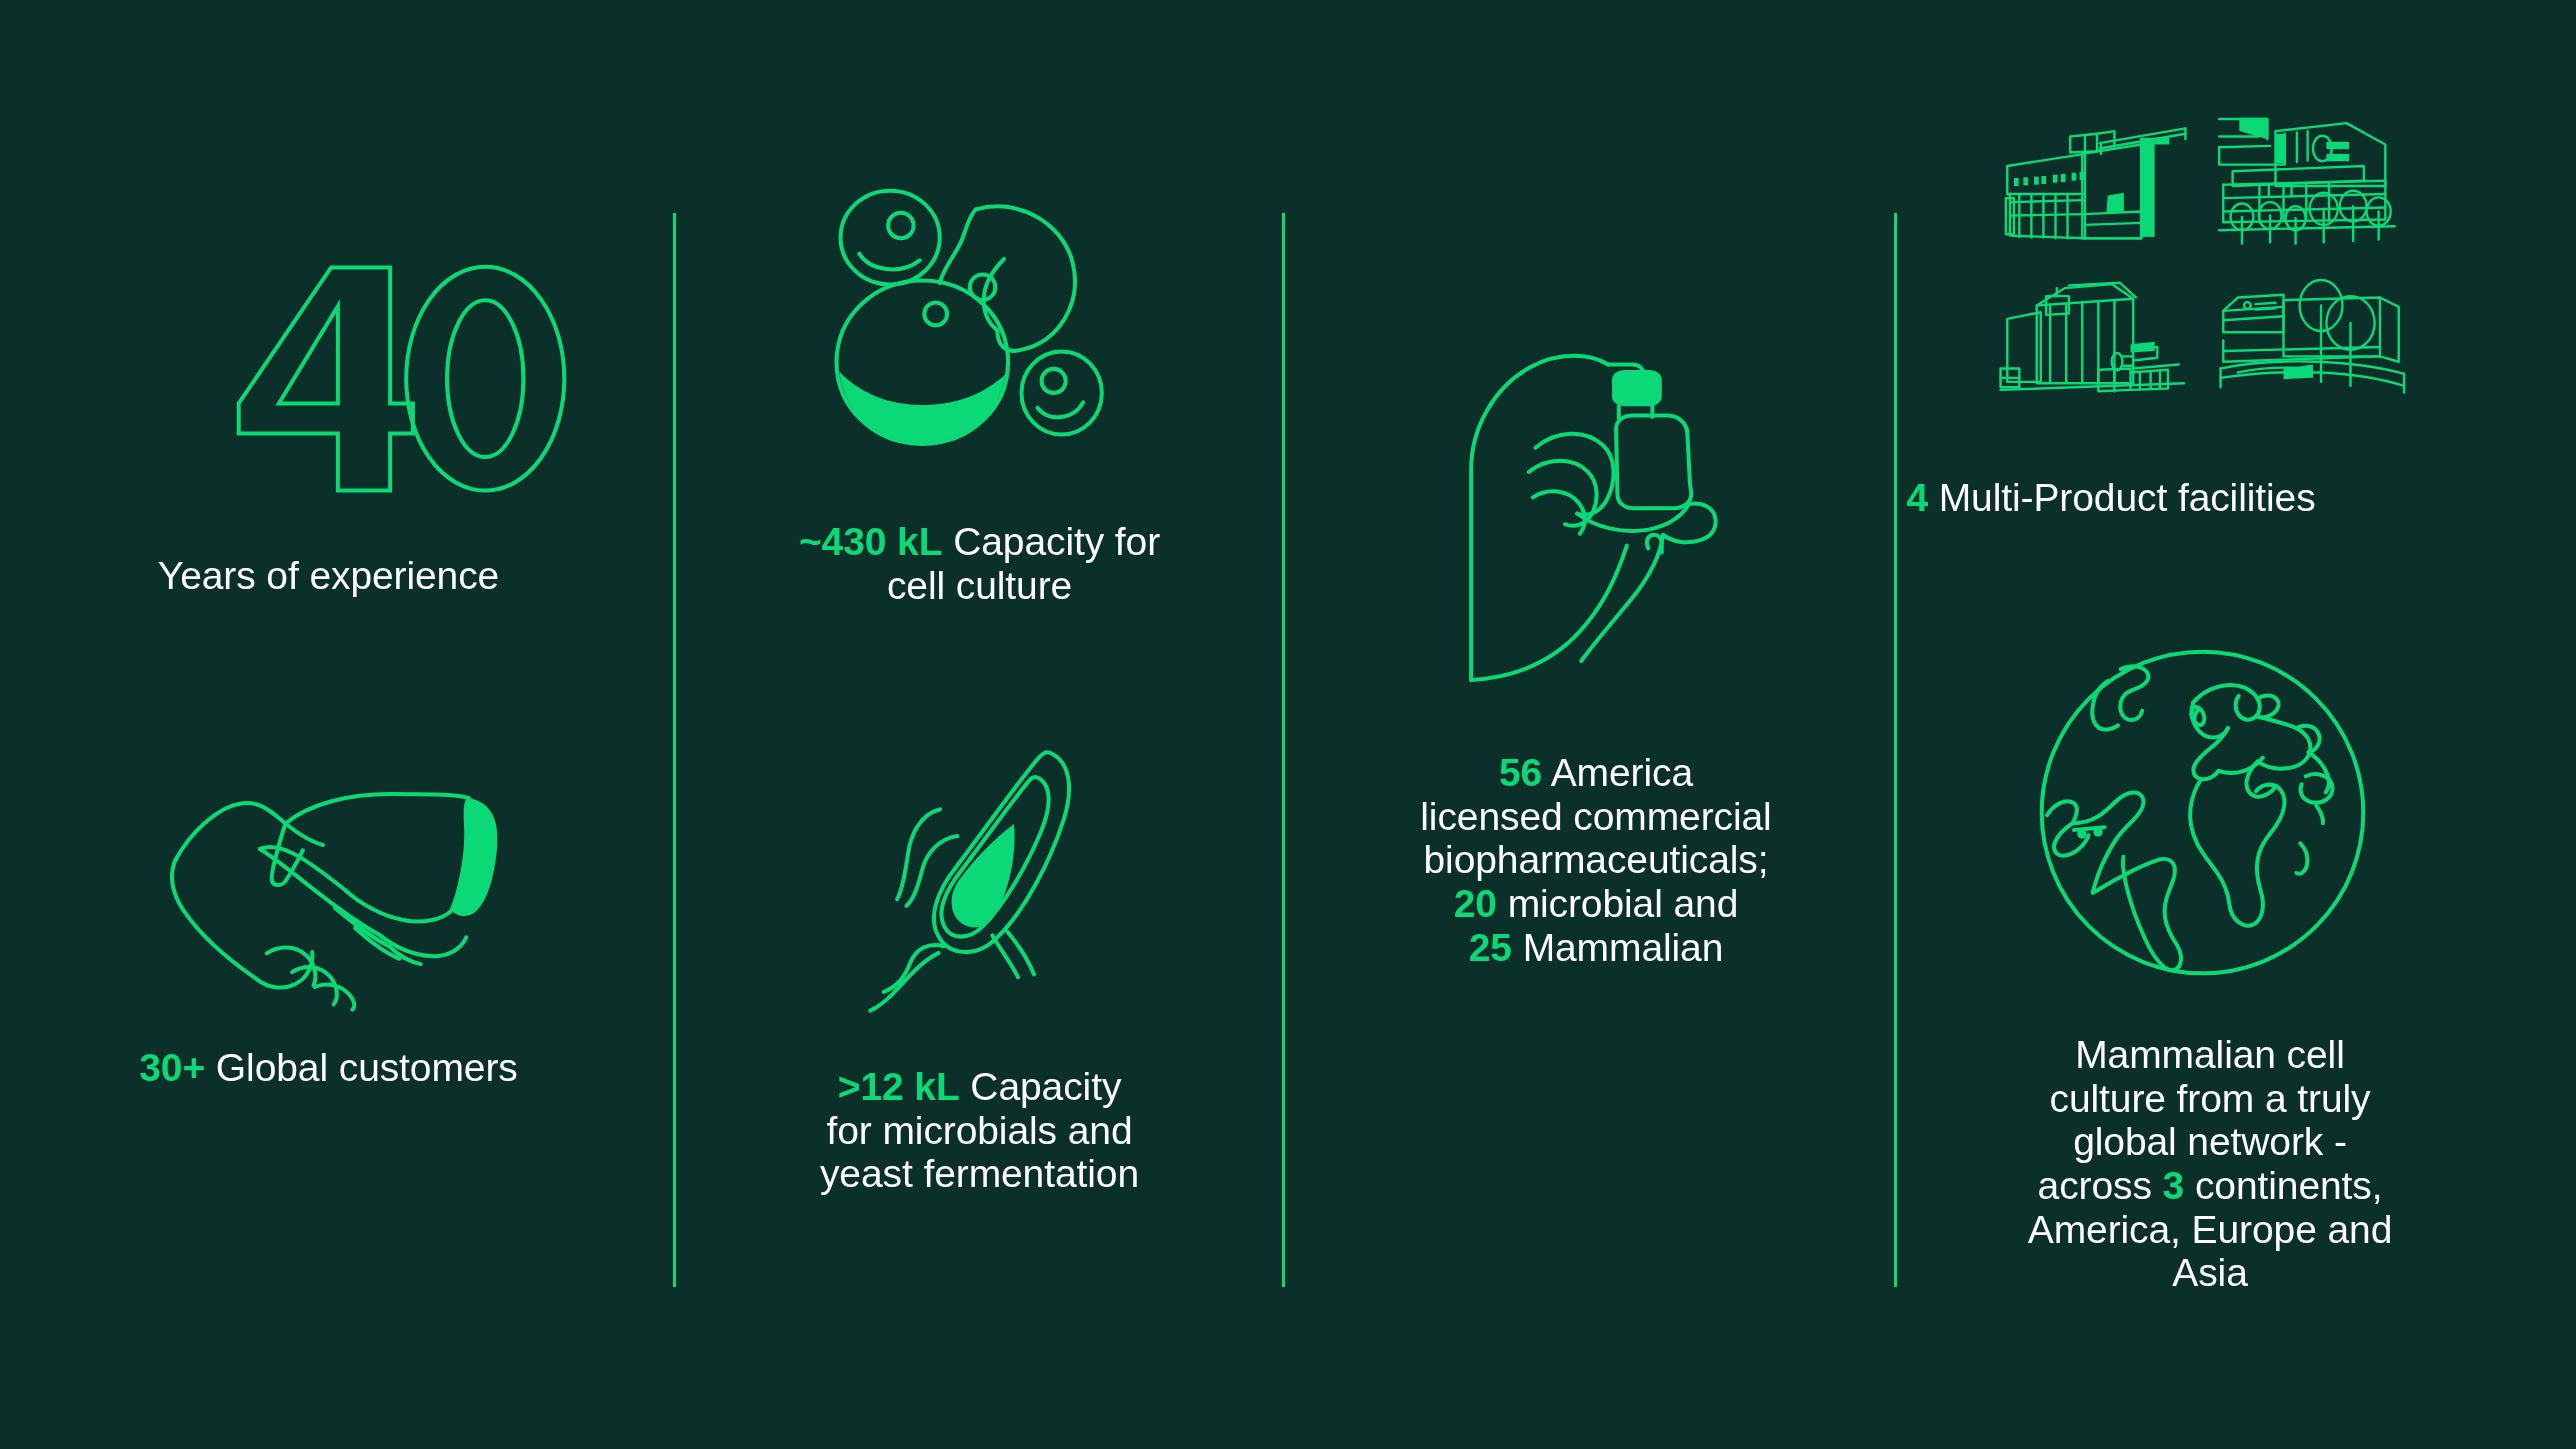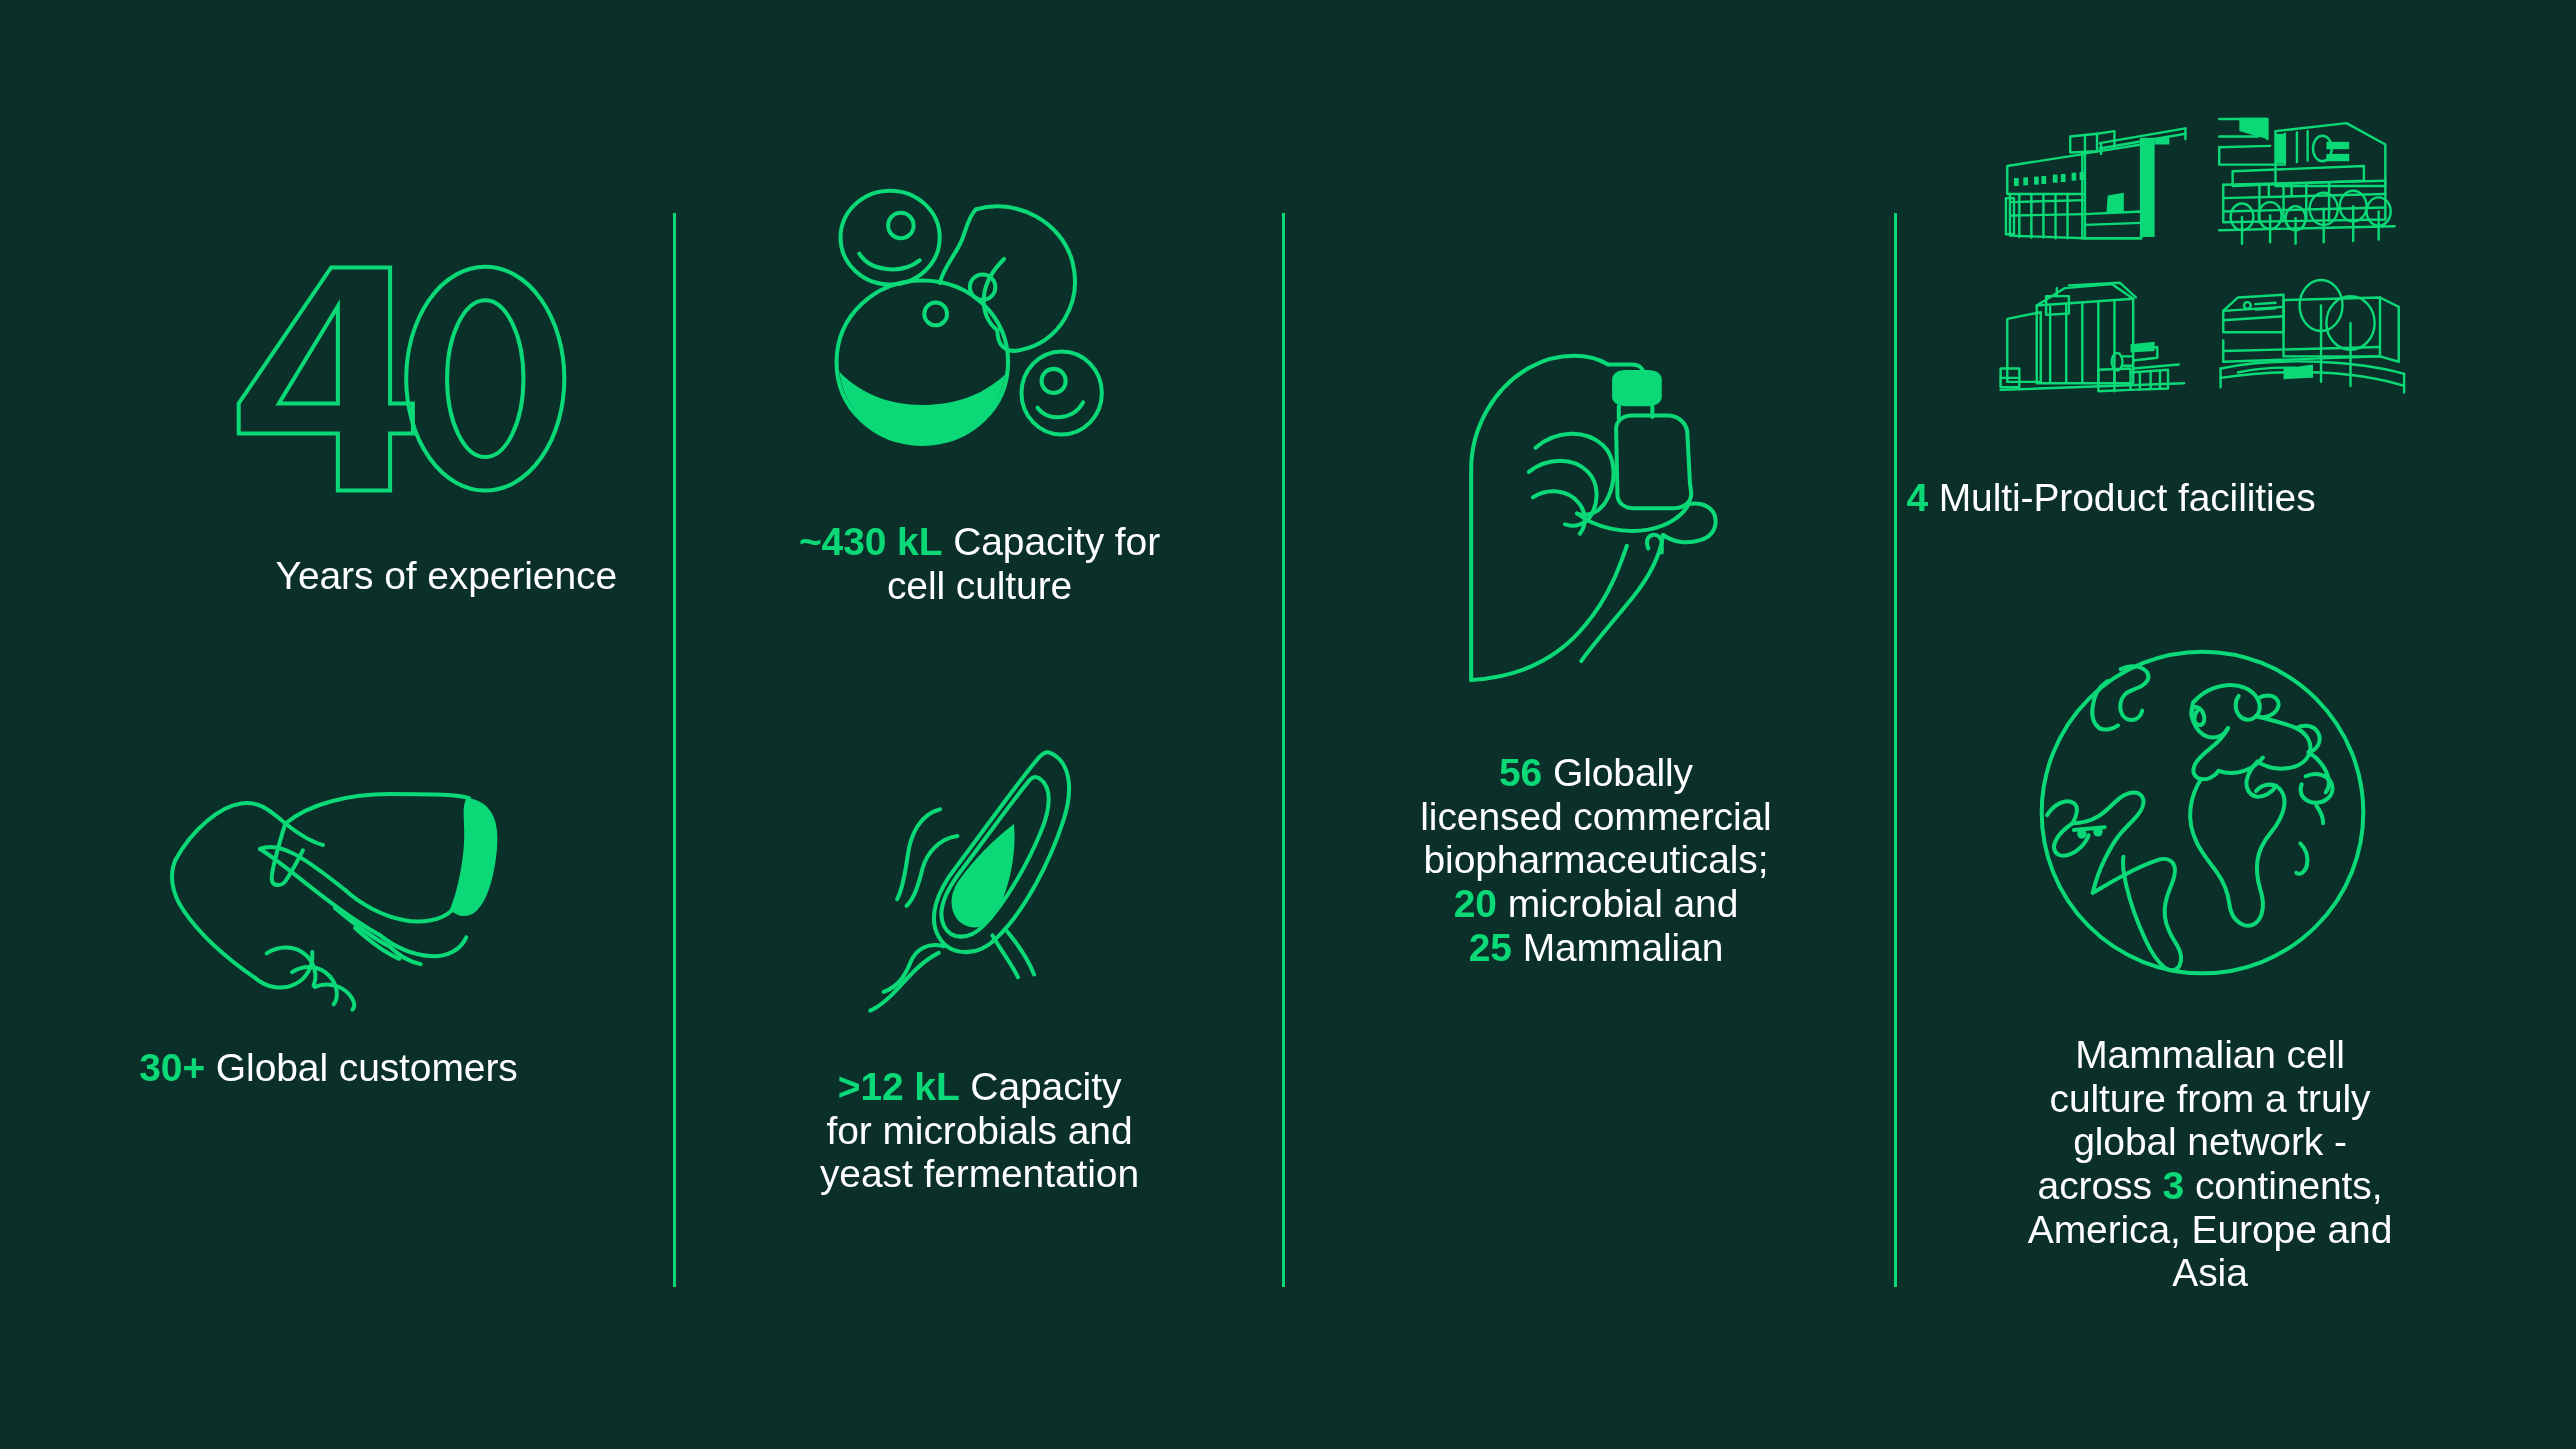--- a/index.html
+++ b/index.html
@@ -43,21 +43,21 @@
     color: #FFFFFF;
     letter-spacing: -0.1px;
   }
   .stat-caption .num {
     color: #0BD977;
     font-weight: 700;
   }
 
   
   #c1-num { position: absolute; left: 165px;  top: 266px;  width: 402px; }
-  #c1-cap { position: absolute; left: 40px;   top: 554px;  width: 577px; text-align: right; }
+  #c1-cap { position: absolute; left: 40px;   top: 554px;  width: 577px; }
   #c1-icon{ position: absolute; left: 154px;  top: 786px; width: 362px; }
   #c1-cap2{ position: absolute; left: 40px;   top: 1046px; width: 577px; }
 
   
   #c2-icon{ position: absolute; left: 815px; top: 192px;  width: 295px; }
   #c2-cap { position: absolute; left: 708px; top: 520px;  width: 543px; }
   #c2-icon2{position: absolute; left: 838px; top: 730px; width: 282px; }
   #c2-cap2{ position: absolute; left: 708px; top: 1065px; width: 543px; }
 
   
@@ -237,21 +237,21 @@
         <path d="M360 252 C382 248 398 258 400 274 C402 290 392 302 376 306
                  C356 312 336 308 322 298"></path>
         <path d="M300 318 C296 308 298 300 306 298 C314 296 320 302 320 312 L320 324"></path>
 
         <path d="M322 298 C318 328 300 362 276 392 C250 424 220 458 200 486"></path>
       </g>
     </svg>
   </div>
 
   <div class="col stat-caption" id="c3-cap">
-    <span class="num">56</span><span> Globally</span><br>
+    <span class="num">56</span><span> America</span><br>
     <span>licensed commercial</span><br>
     <span>biopharmaceuticals;</span><br>
     <span class="num">20</span><span> microbial and</span><br>
     <span class="num">25</span><span> Mammalian</span>
   </div>
 
   <div class="col bld-grid" id="c4-grid">
 
     <div>
       <svg width="188" height="144" viewBox="0 0 280 215">

